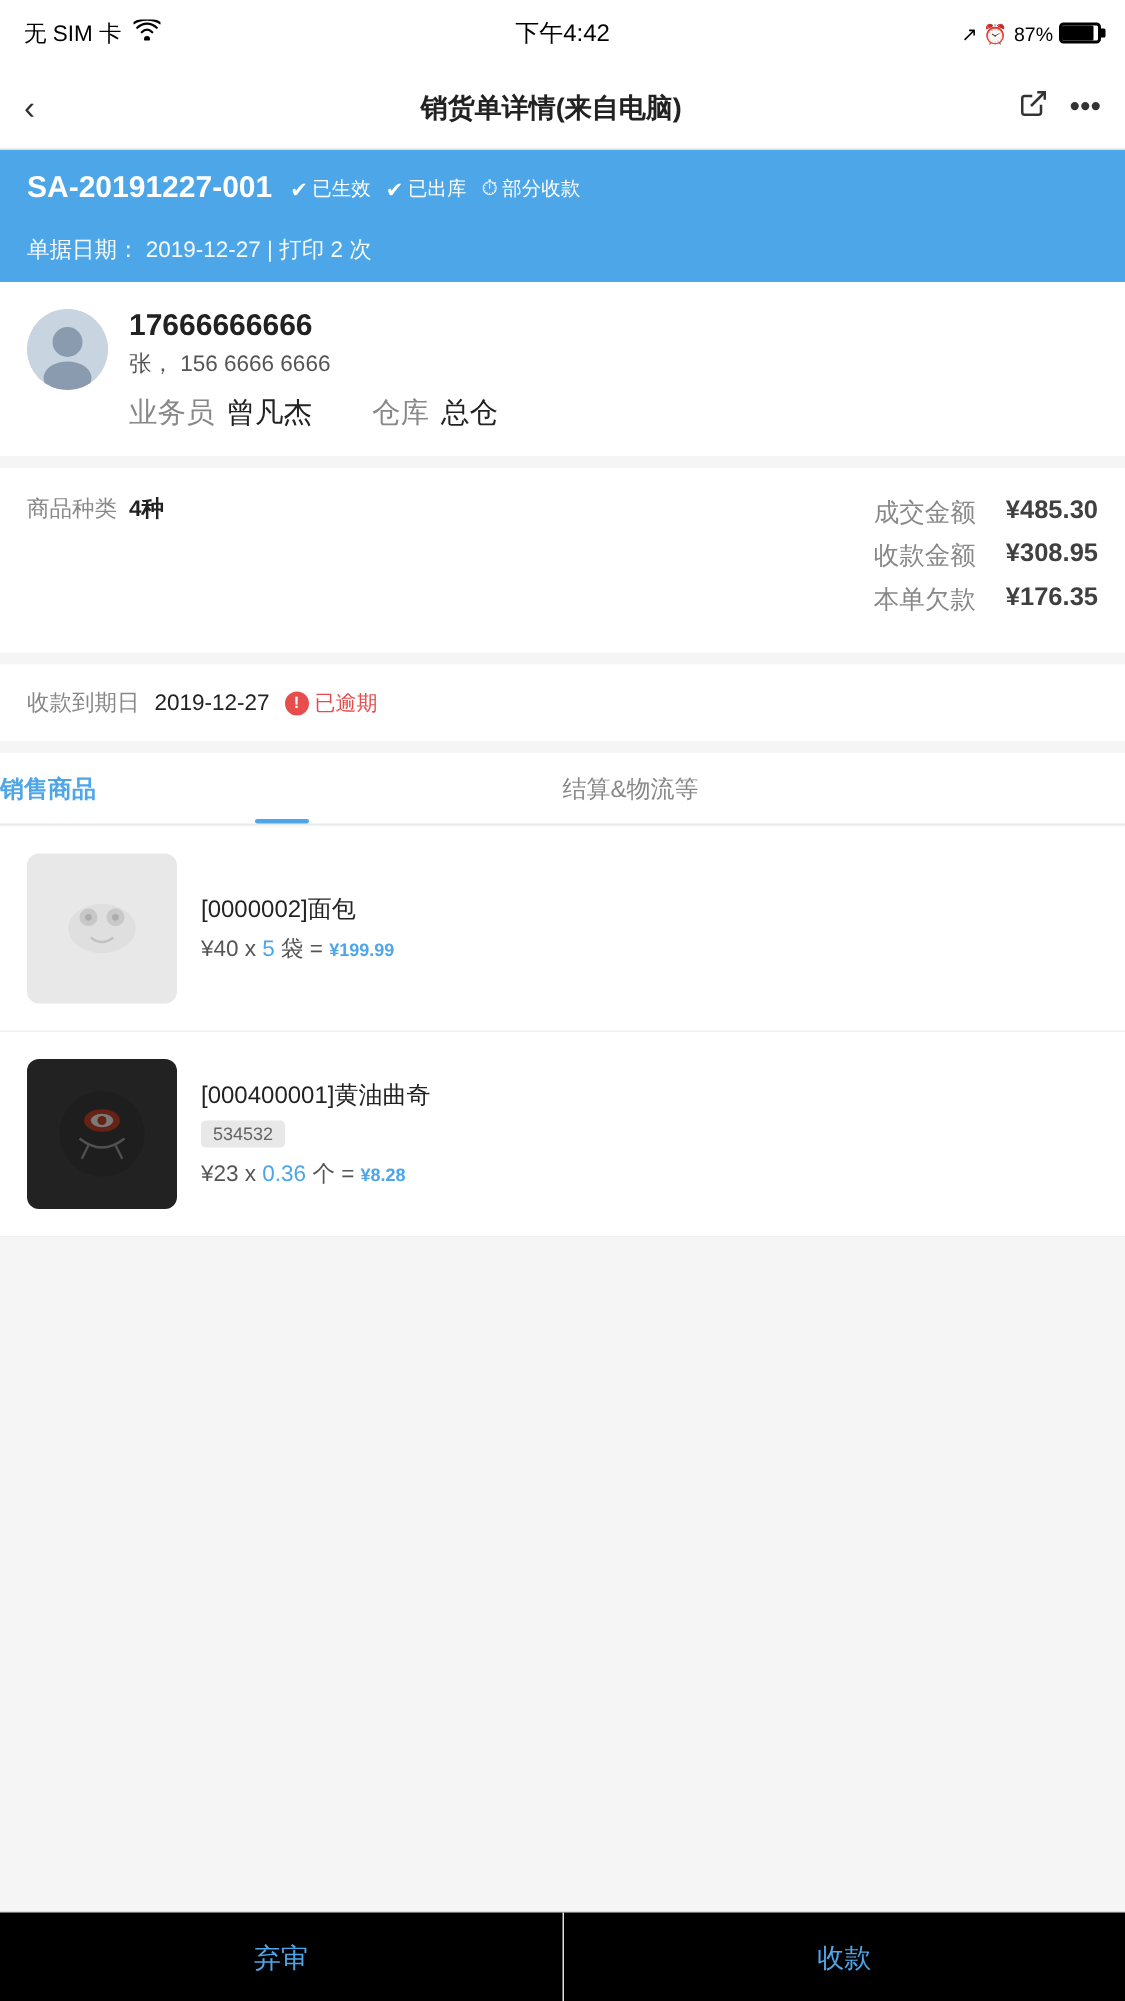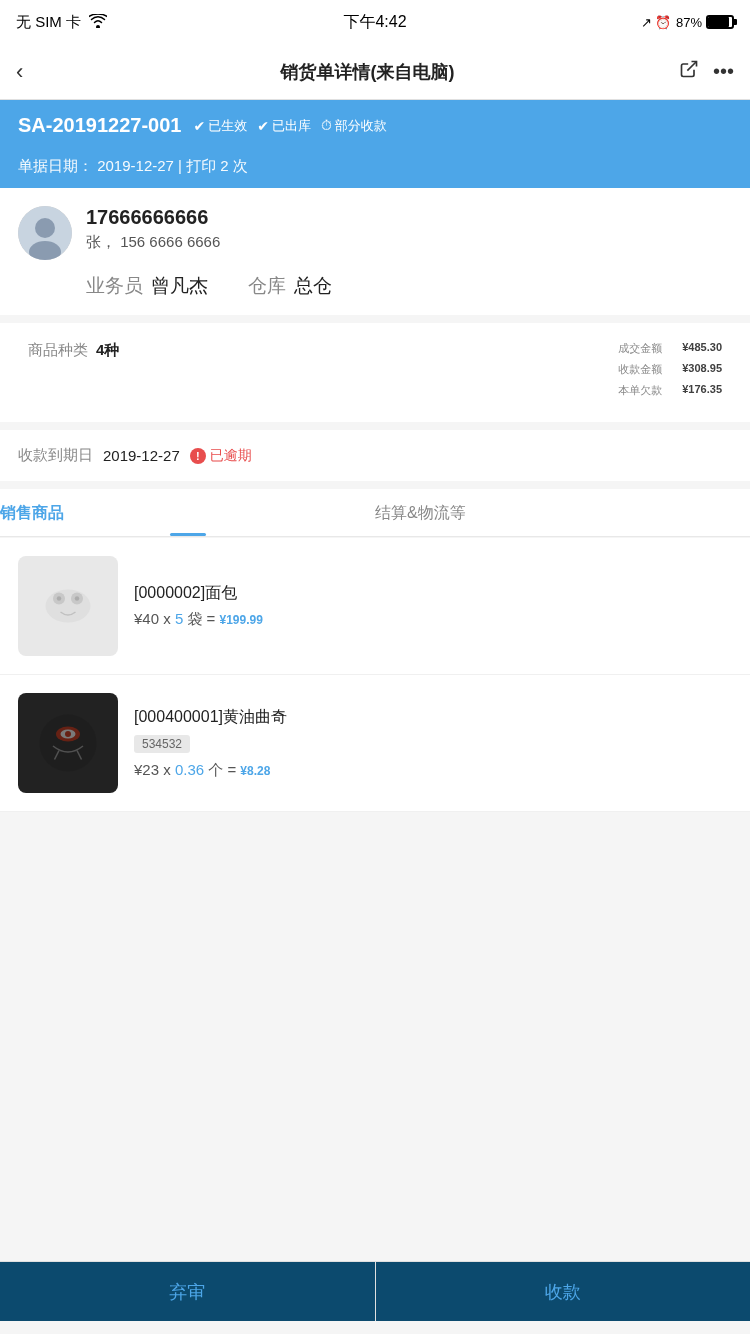--- a/index.html
+++ b/index.html
@@ -132,40 +132,40 @@
     .customer-info { flex: 1; }
     .customer-name {
       font-size: 20px;
       font-weight: 600;
       color: #222;
       margin-bottom: 4px;
     }
     .customer-phone {
       font-size: 15px;
       color: #555;
-      margin-bottom: 21px;
+      margin-bottom: 10px;
     }
     .customer-meta {
       display: flex;
       gap: 40px;
     }
     .meta-item {
       display: flex;
       align-items: center;
       gap: 8px;
       font-size: 19px;
       color: #555;
     }
     .meta-label { color: #888; }
     .meta-value { color: #222; }
 
     
     .summary-section {
       background: #fff;
-      padding: 18px 28px;
+      padding: 18px 18px;
       display: flex;
       justify-content: space-between;
       align-items: flex-start;
       border-bottom: 8px solid #f5f5f5;
       gap: 28px;
     }
     .summary-left { }
     .summary-left .row {
       display: flex;
       align-items: center;
@@ -174,21 +174,21 @@
       color: #555;
     }
     .summary-left .label { color: #888; }
     .summary-left .value { font-weight: 600; color: #222; }
     .summary-right { }
     .amount-row {
       display: flex;
       justify-content: space-between;
       gap: 20px;
       margin-bottom: 6px;
-      font-size: 11px;
+      font-size: 17px;
     }
     .amount-label { color: #888; }
     .amount-value { color: #404040; font-weight: 600; }
 
     
     .payment-due-section {
       background: #fff;
       padding: 16px 18px;
       display: flex;
       align-items: center;
@@ -295,25 +295,25 @@
     .product-price-row {
       font-size: 15px;
       color: #555;
     }
     .price-blue { color: #4da6e8; font-weight: 500; }
     .price-total { color: #4da6e8; font-weight: 700; font-size: 12px; }
 
     
     .bottom-bar {
       position: fixed;
-      bottom: 13px;
+      bottom: 0;
       left: 0;
       width: 750px;
       height: 60px;
-      background: #0c4a6e;
+      background: #000000;
       border-top: 1px solid #e0e0e0;
       display: flex;
       align-items: center;
     }
     .bottom-btn {
       flex: 1;
       height: 100%;
       display: flex;
       align-items: center;
       justify-content: center;

